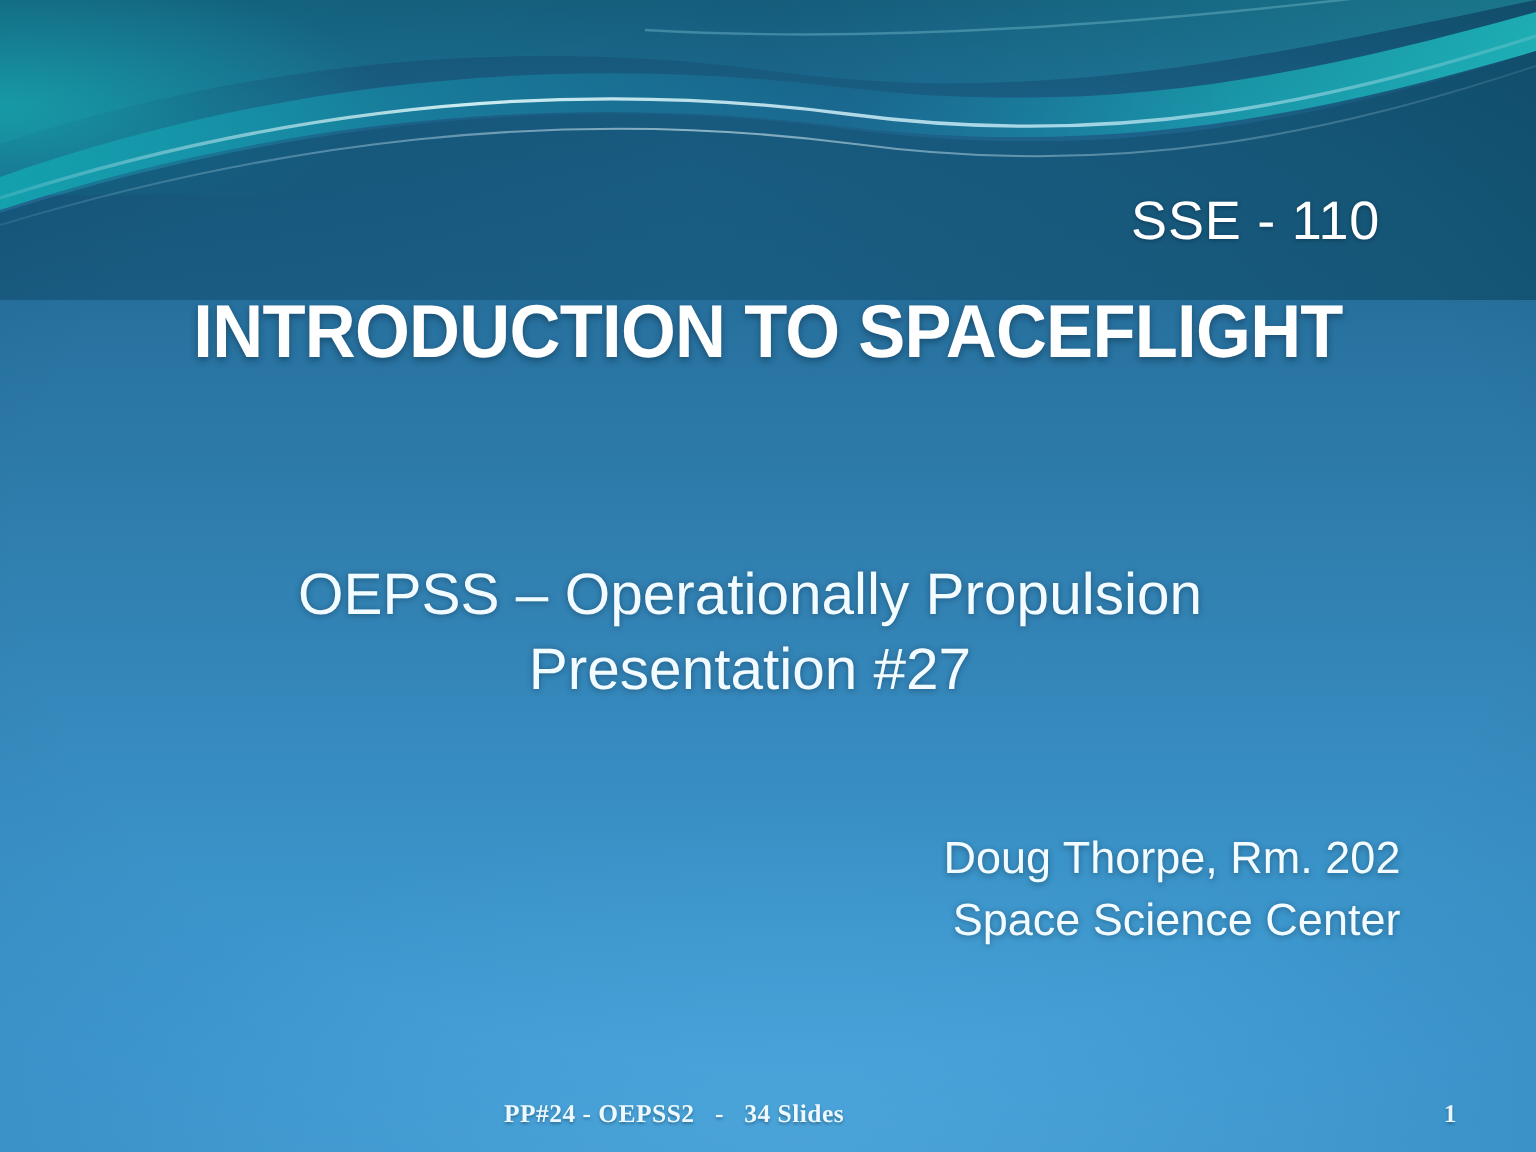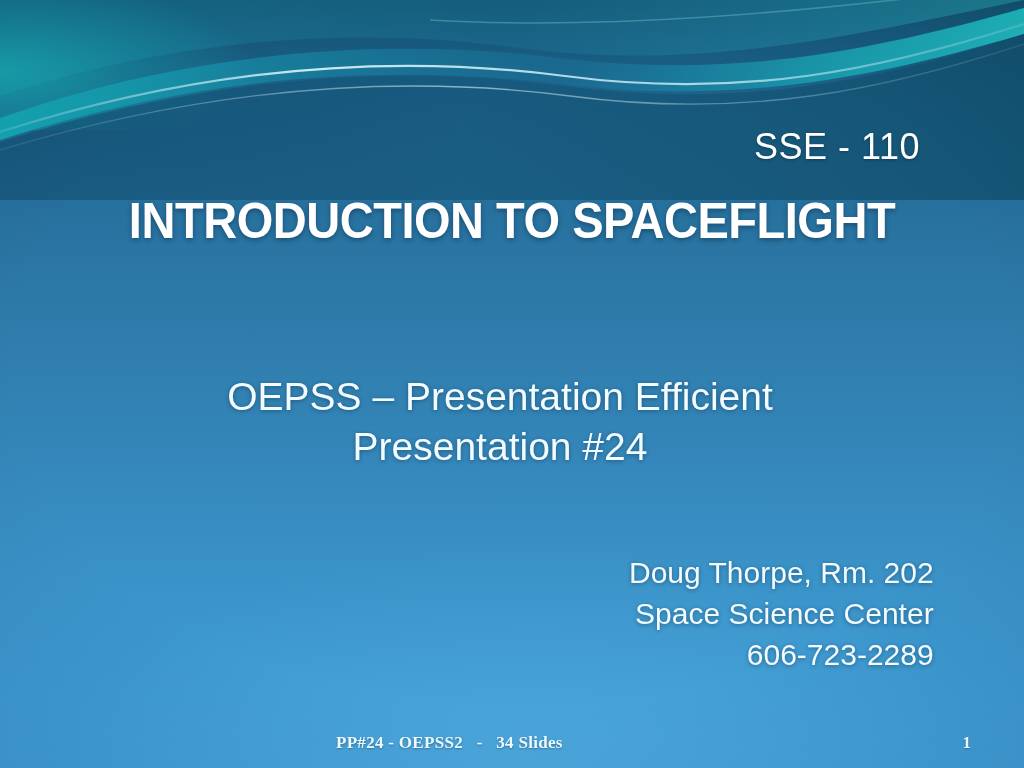--- a/index.html
+++ b/index.html
@@ -205,27 +205,26 @@
   </svg>
 
   <div class="tint-pool"></div>
   <div class="vignette"></div>
 
   <div class="course-code">SSE - 110</div>
 
   <div class="slide-title">INTRODUCTION TO SPACEFLIGHT</div>
 
   <div class="subtitle">
-    <span class="line">OEPSS – Presentation Efficient</span>
-    <span class="line">Presentation #24</span>
+    <span class="line">OEPSS – Operationally Propulsion</span>
+    <span class="line">Presentation #27</span>
   </div>
 
   <div class="contact">
     <span class="line">Doug Thorpe, Rm. 202</span>
     <span class="line">Space Science Center</span>
-    <span class="line">606-723-2289</span>
   </div>
 
   <div class="footer-note">PP#24 - OEPSS2   -   34 Slides</div>
 
   <div class="page-number">1</div>
 
 </div>
 
 </body></html>

